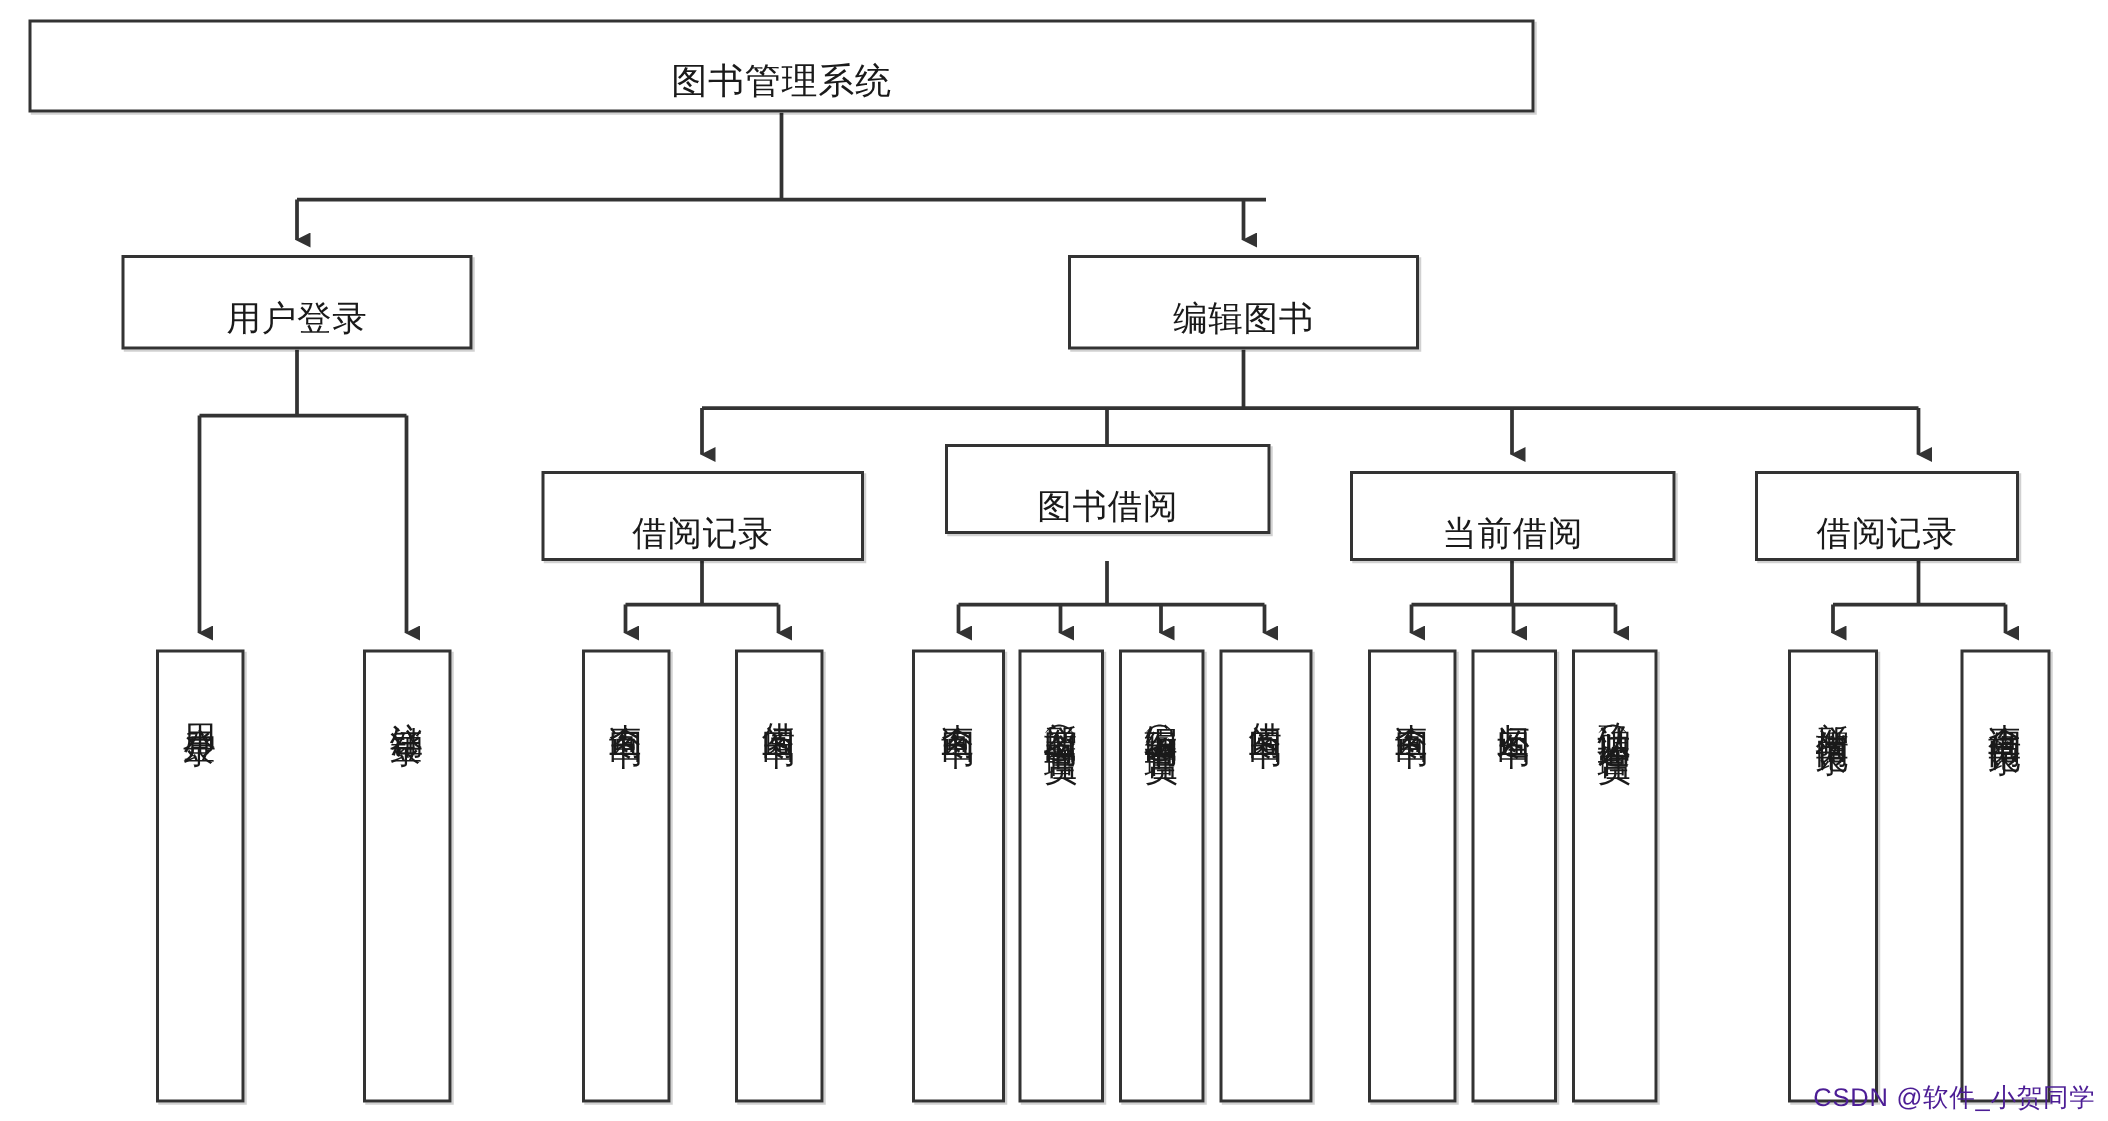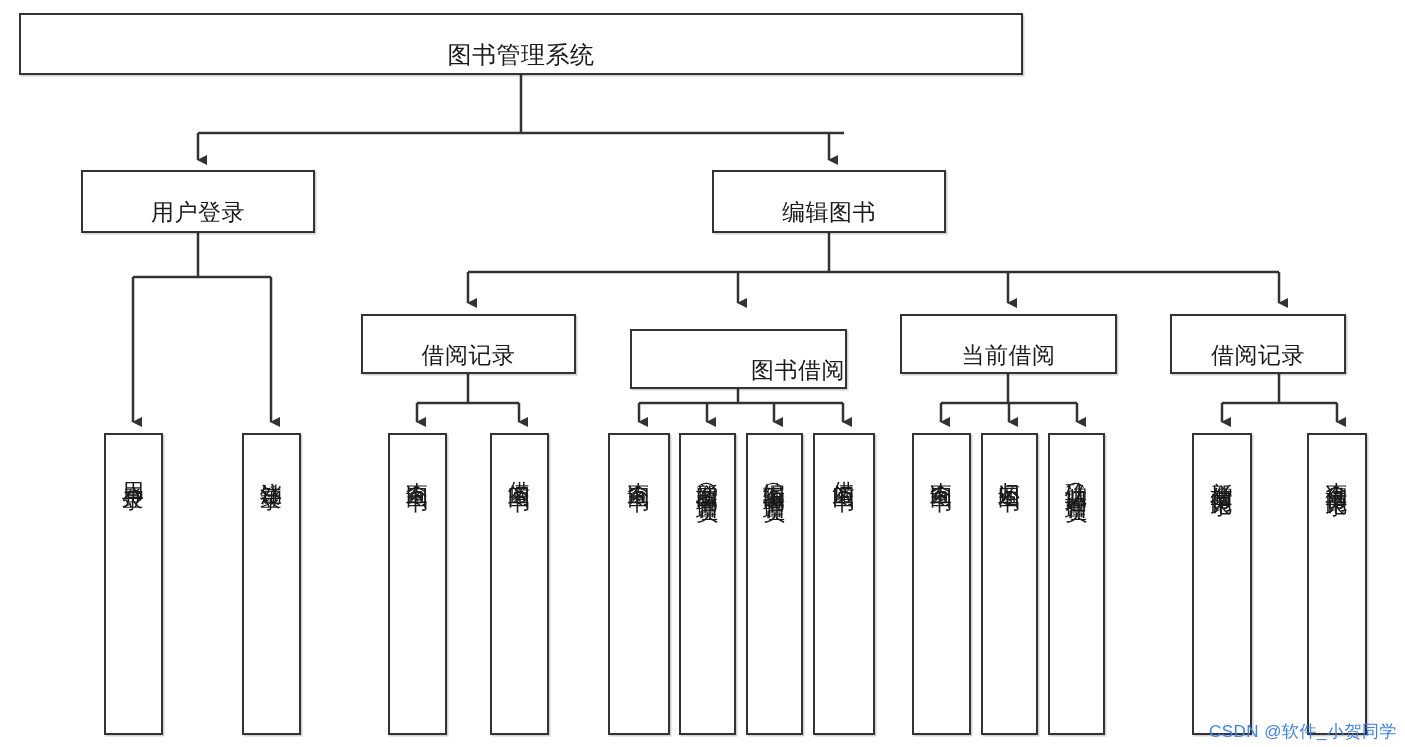--- a/index.html
+++ b/index.html
@@ -63,21 +63,21 @@
     font-size: 22px;
     line-height: 1.05;
     letter-spacing: 3px;
     white-space: nowrap;
   }
   .watermark {
     position: absolute;
     right: 8px;
     bottom: 4px;
     font-size: 17px;
-    color: #3b82f6;
+    color: #4c1d95;
     letter-spacing: 0.5px;
     white-space: nowrap;
     user-select: none;
   }
 </style>
 </head>
 <body>
 
 <div id="canvas">
 
@@ -138,21 +138,21 @@
   <div class="node h-node" style="left:81px; top:170px; width:234px; height:63px;">
     <span class="node-label">用户登录</span>
   </div>
   <div class="node h-node" style="left:712px; top:170px; width:234px; height:63px;">
     <span class="node-label">编辑图书</span>
   </div>
 
   <div class="node h-node" style="left:361px; top:314px; width:215px; height:60px;">
     <span class="node-label">借阅记录</span>
   </div>
-  <div class="node h-node" style="left:630px; top:329px; width:217px; height:60px;justify-content:flex-end;">
+  <div class="node h-node" style="left:630px; top:296px; width:217px; height:60px;">
     <span class="node-label">图书借阅</span>
   </div>
   <div class="node h-node" style="left:900px; top:314px; width:217px; height:60px;">
     <span class="node-label">当前借阅</span>
   </div>
   <div class="node h-node" style="left:1170px; top:314px; width:176px; height:60px;">
     <span class="node-label">借阅记录</span>
   </div>
 
   <div class="node v-node" style="left:104px; top:433px; width:59px; height:302px;">

